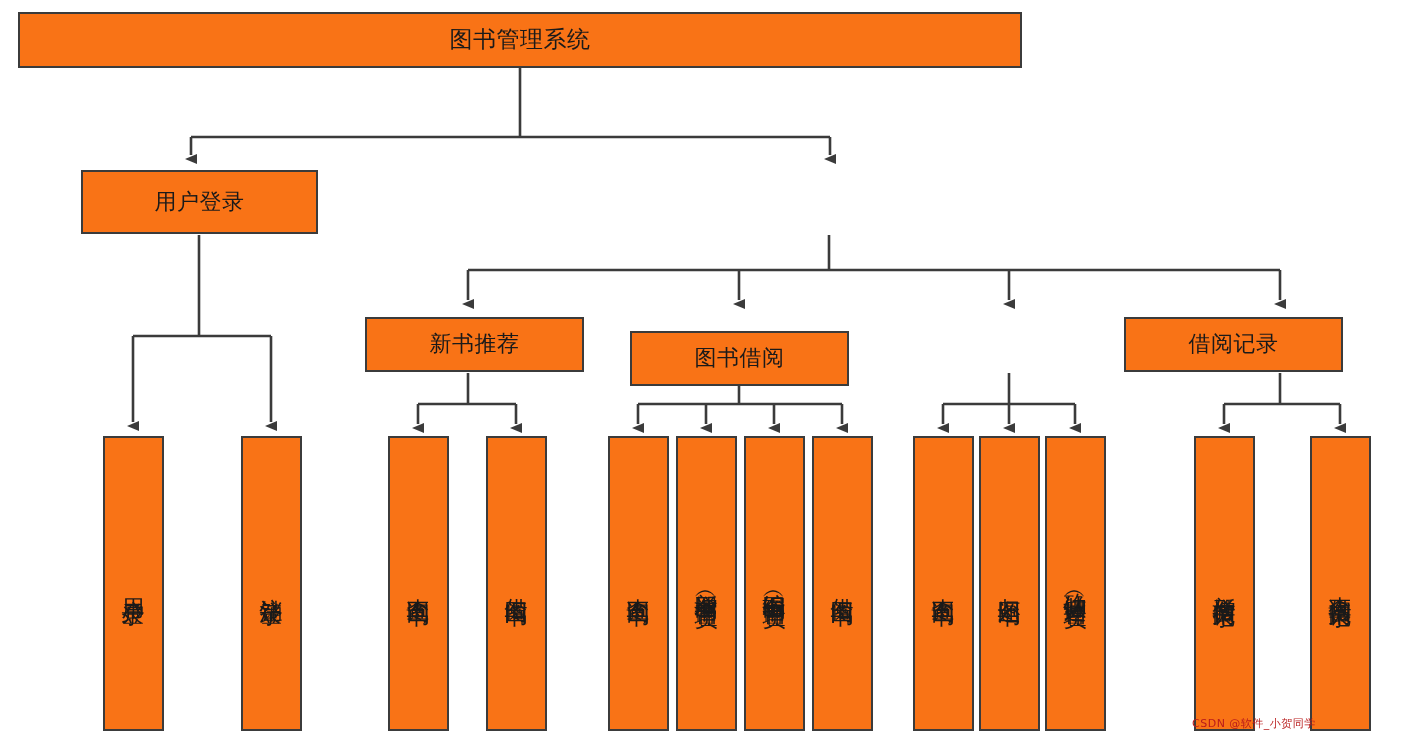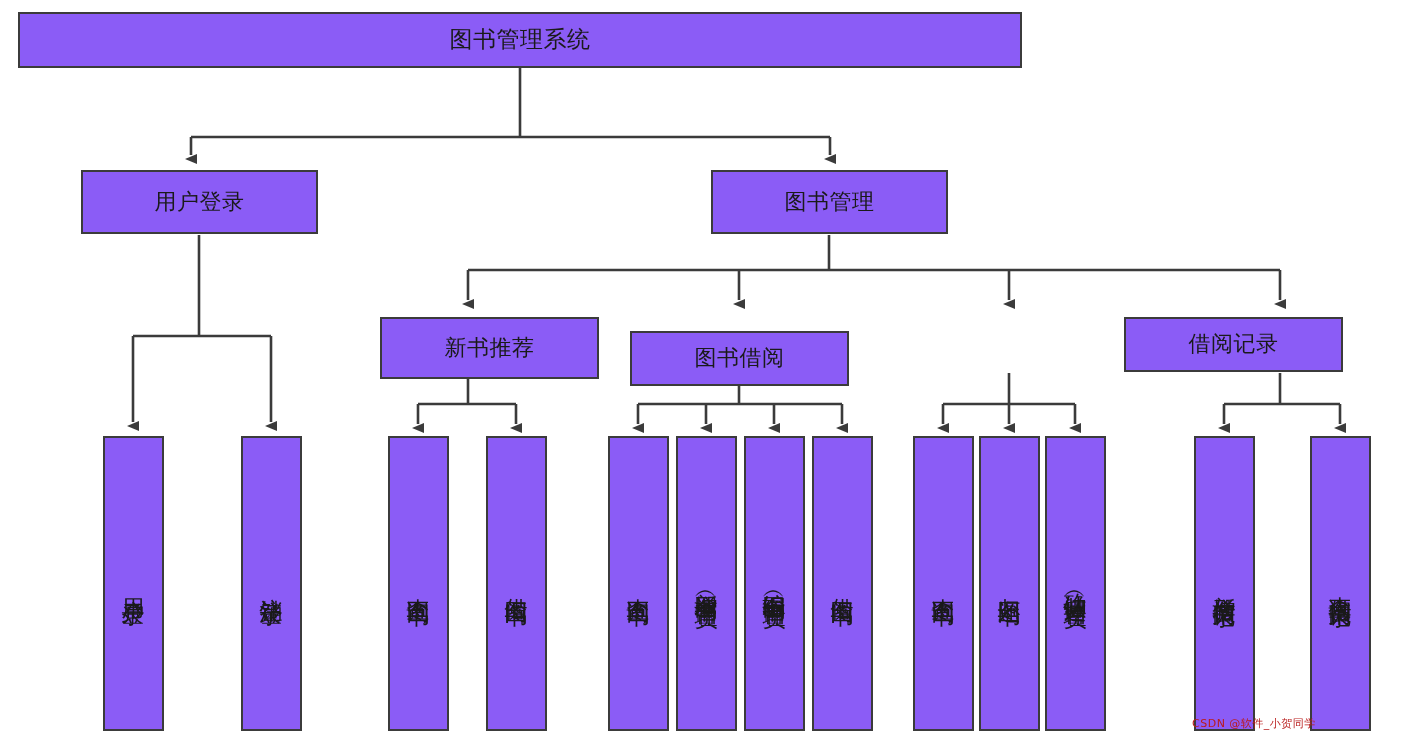--- a/index.html
+++ b/index.html
@@ -22,21 +22,21 @@
     position: absolute;
     left: 0;
     top: 0;
     width: 1405px;
     height: 747px;
     pointer-events: none;
   }
   .node {
     position: absolute;
     box-sizing: border-box;
-    background: #8b5cf6;
+    background: #f97316;
     border: 2.5px solid #3b3b3b;
     display: flex;
     align-items: center;
     justify-content: center;
     text-align: center;
   }
   .node.horiz .label {
     font-size: 22px;
     line-height: 1.1;
     letter-spacing: 0.5px;
@@ -119,25 +119,22 @@
   </svg>
 
   <div class="node horiz" id="root-node" style="left:18px; top:12px; width:1004px; height:56px;">
     <span class="label">图书管理系统</span>
   </div>
 
   <div class="node horiz" style="left:81px; top:170px; width:237px; height:64px;">
     <span class="label">用户登录</span>
   </div>
 
-  <div class="node horiz" style="left:711px; top:170px; width:237px; height:64px;">
-    <span class="label">图书管理</span>
-  </div>
 
-  <div class="node horiz" style="left:380px; top:317px; width:219px; height:62px;">
+  <div class="node horiz" style="left:365px; top:317px; width:219px; height:55px;">
     <span class="label">新书推荐</span>
   </div>
 
   <div class="node horiz" style="left:630px; top:331px; width:219px; height:55px;">
     <span class="label">图书借阅</span>
   </div>
 
 
   <div class="node horiz" style="left:1124px; top:317px; width:219px; height:55px;">
     <span class="label">借阅记录</span>

